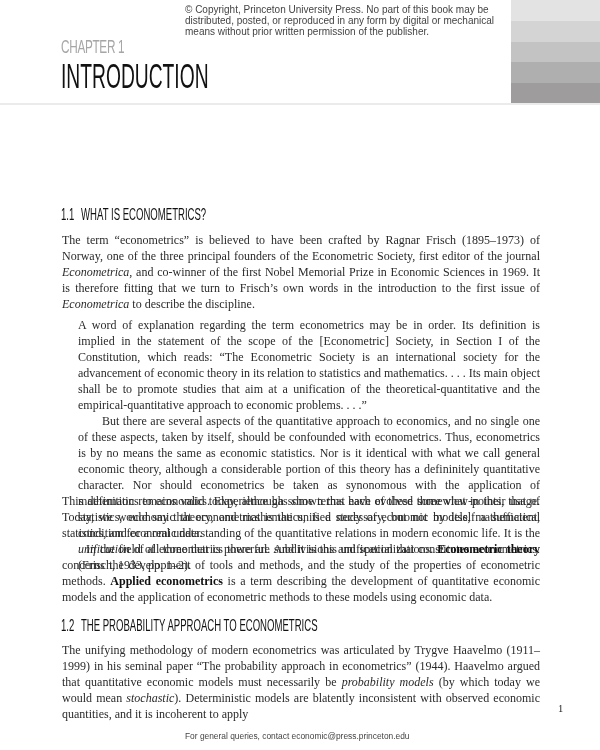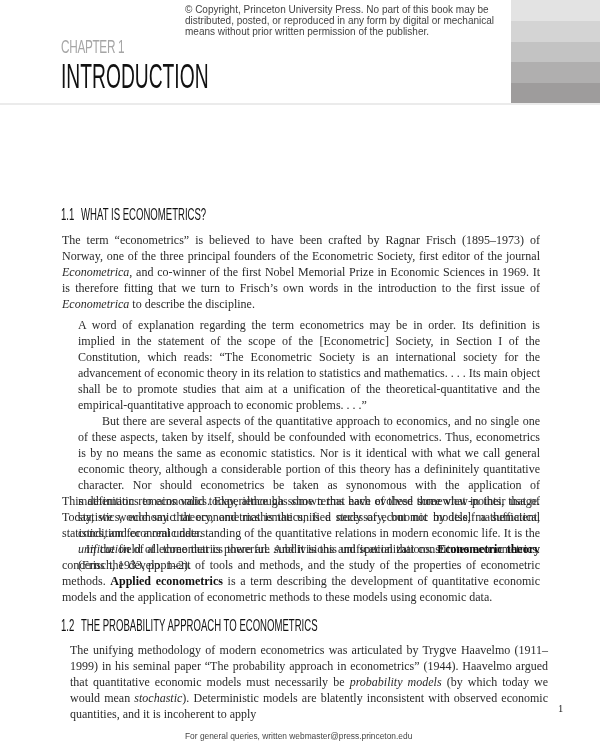--- a/index.html
+++ b/index.html
@@ -90,18 +90,18 @@
 <div class="body-block" style="top:493px;">
   <p>This definition remains valid today, although some terms have evolved somewhat in their usage. Today, we would say that econometrics is the unified study of economic models, mathematical statistics, and economic data.</p>
   <p class="indent"><span>In the field of econometrics there are subdivisions and specializations. </span><b>Econometric theory</b><span> concerns the development of tools and methods, and the study of the properties of econometric methods. </span><b>Applied econometrics</b><span> is a term describing the development of quantitative economic models and the application of econometric methods to these models using economic data.</span></p>
 </div>
 
 <h2 class="section-heading" style="top:616px;">
   <span class="num">1.2</span>
   <span>THE PROBABILITY APPROACH TO ECONOMETRICS</span>
 </h2>
 
-<div class="body-block" style="top:642px;margin-left:8px;">
+<div class="body-block" style="top:642px;">
   <p><span>The unifying methodology of modern econometrics was articulated by Trygve Haavelmo (1911–1999) in his seminal paper “The probability approach in econometrics” (1944). Haavelmo argued that quantitative economic models must necessarily be </span><i>probability models</i><span> (by which today we would mean </span><i>stochastic</i><span>). Deterministic models are blatently inconsistent with observed economic quantities, and it is incoherent to apply</span></p>
 </div>
 
 <div class="page-number">1</div>
-<div class="footer">For general queries, written webmaster@press.princeton.edu</div>
+<div class="footer">For general queries, contact economic@press.princeton.edu</div>
 
 </body></html>

